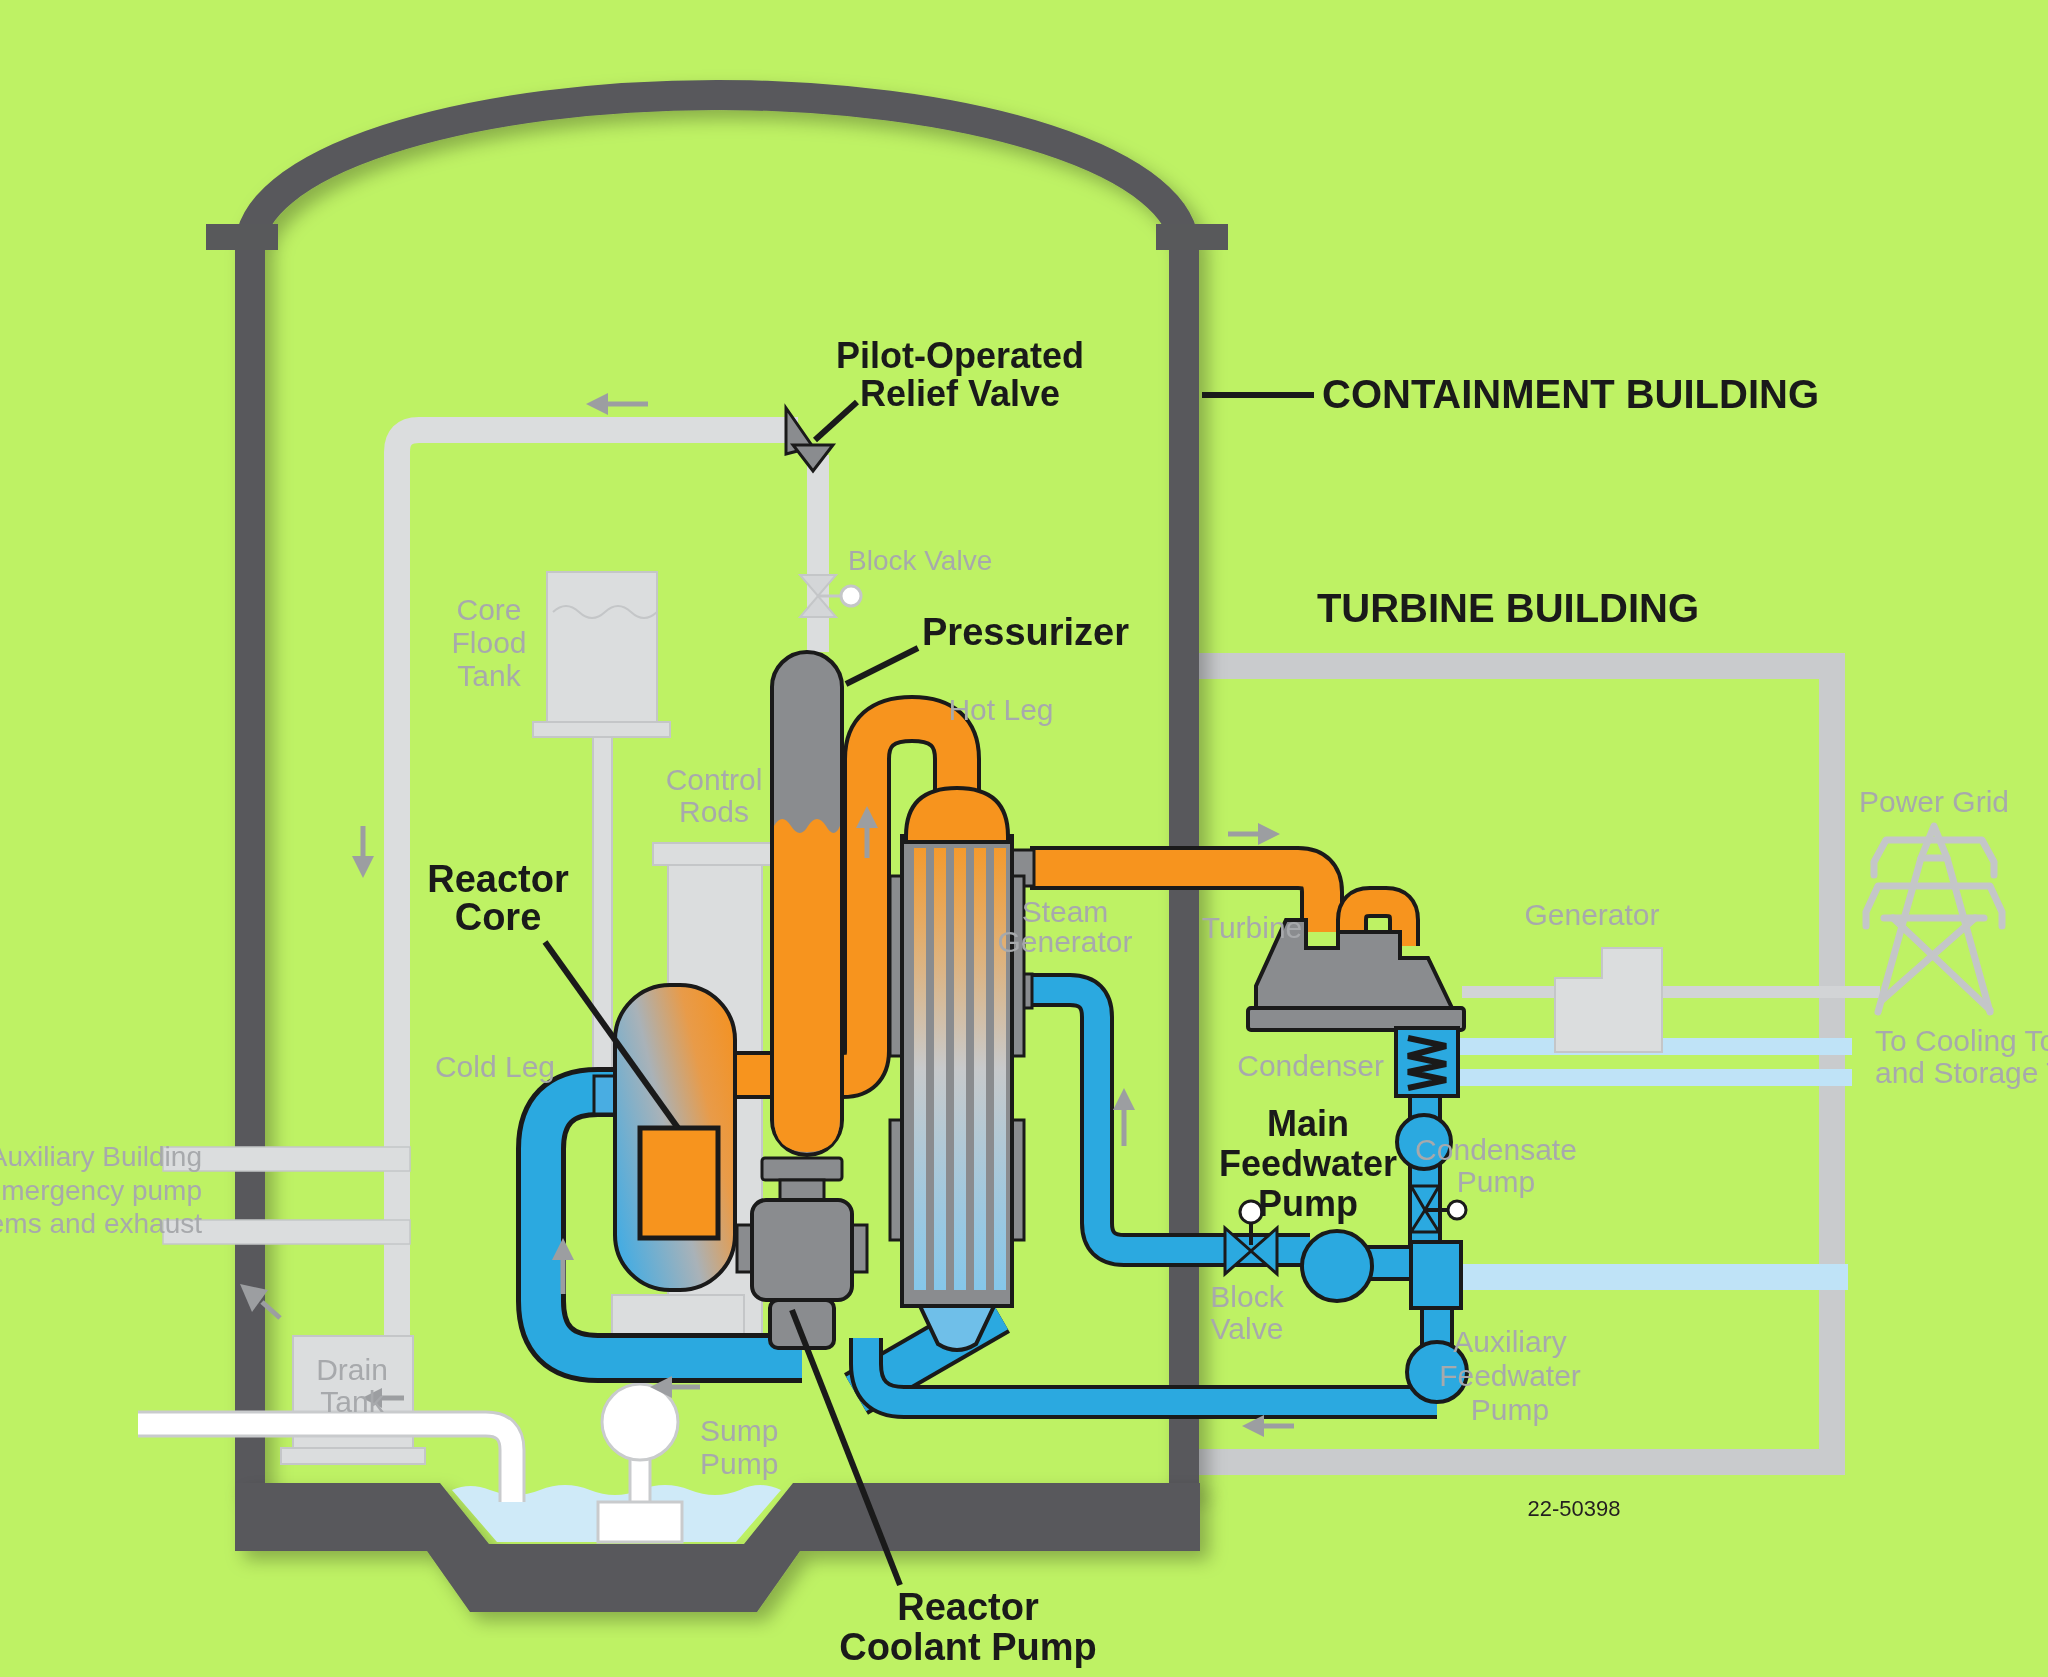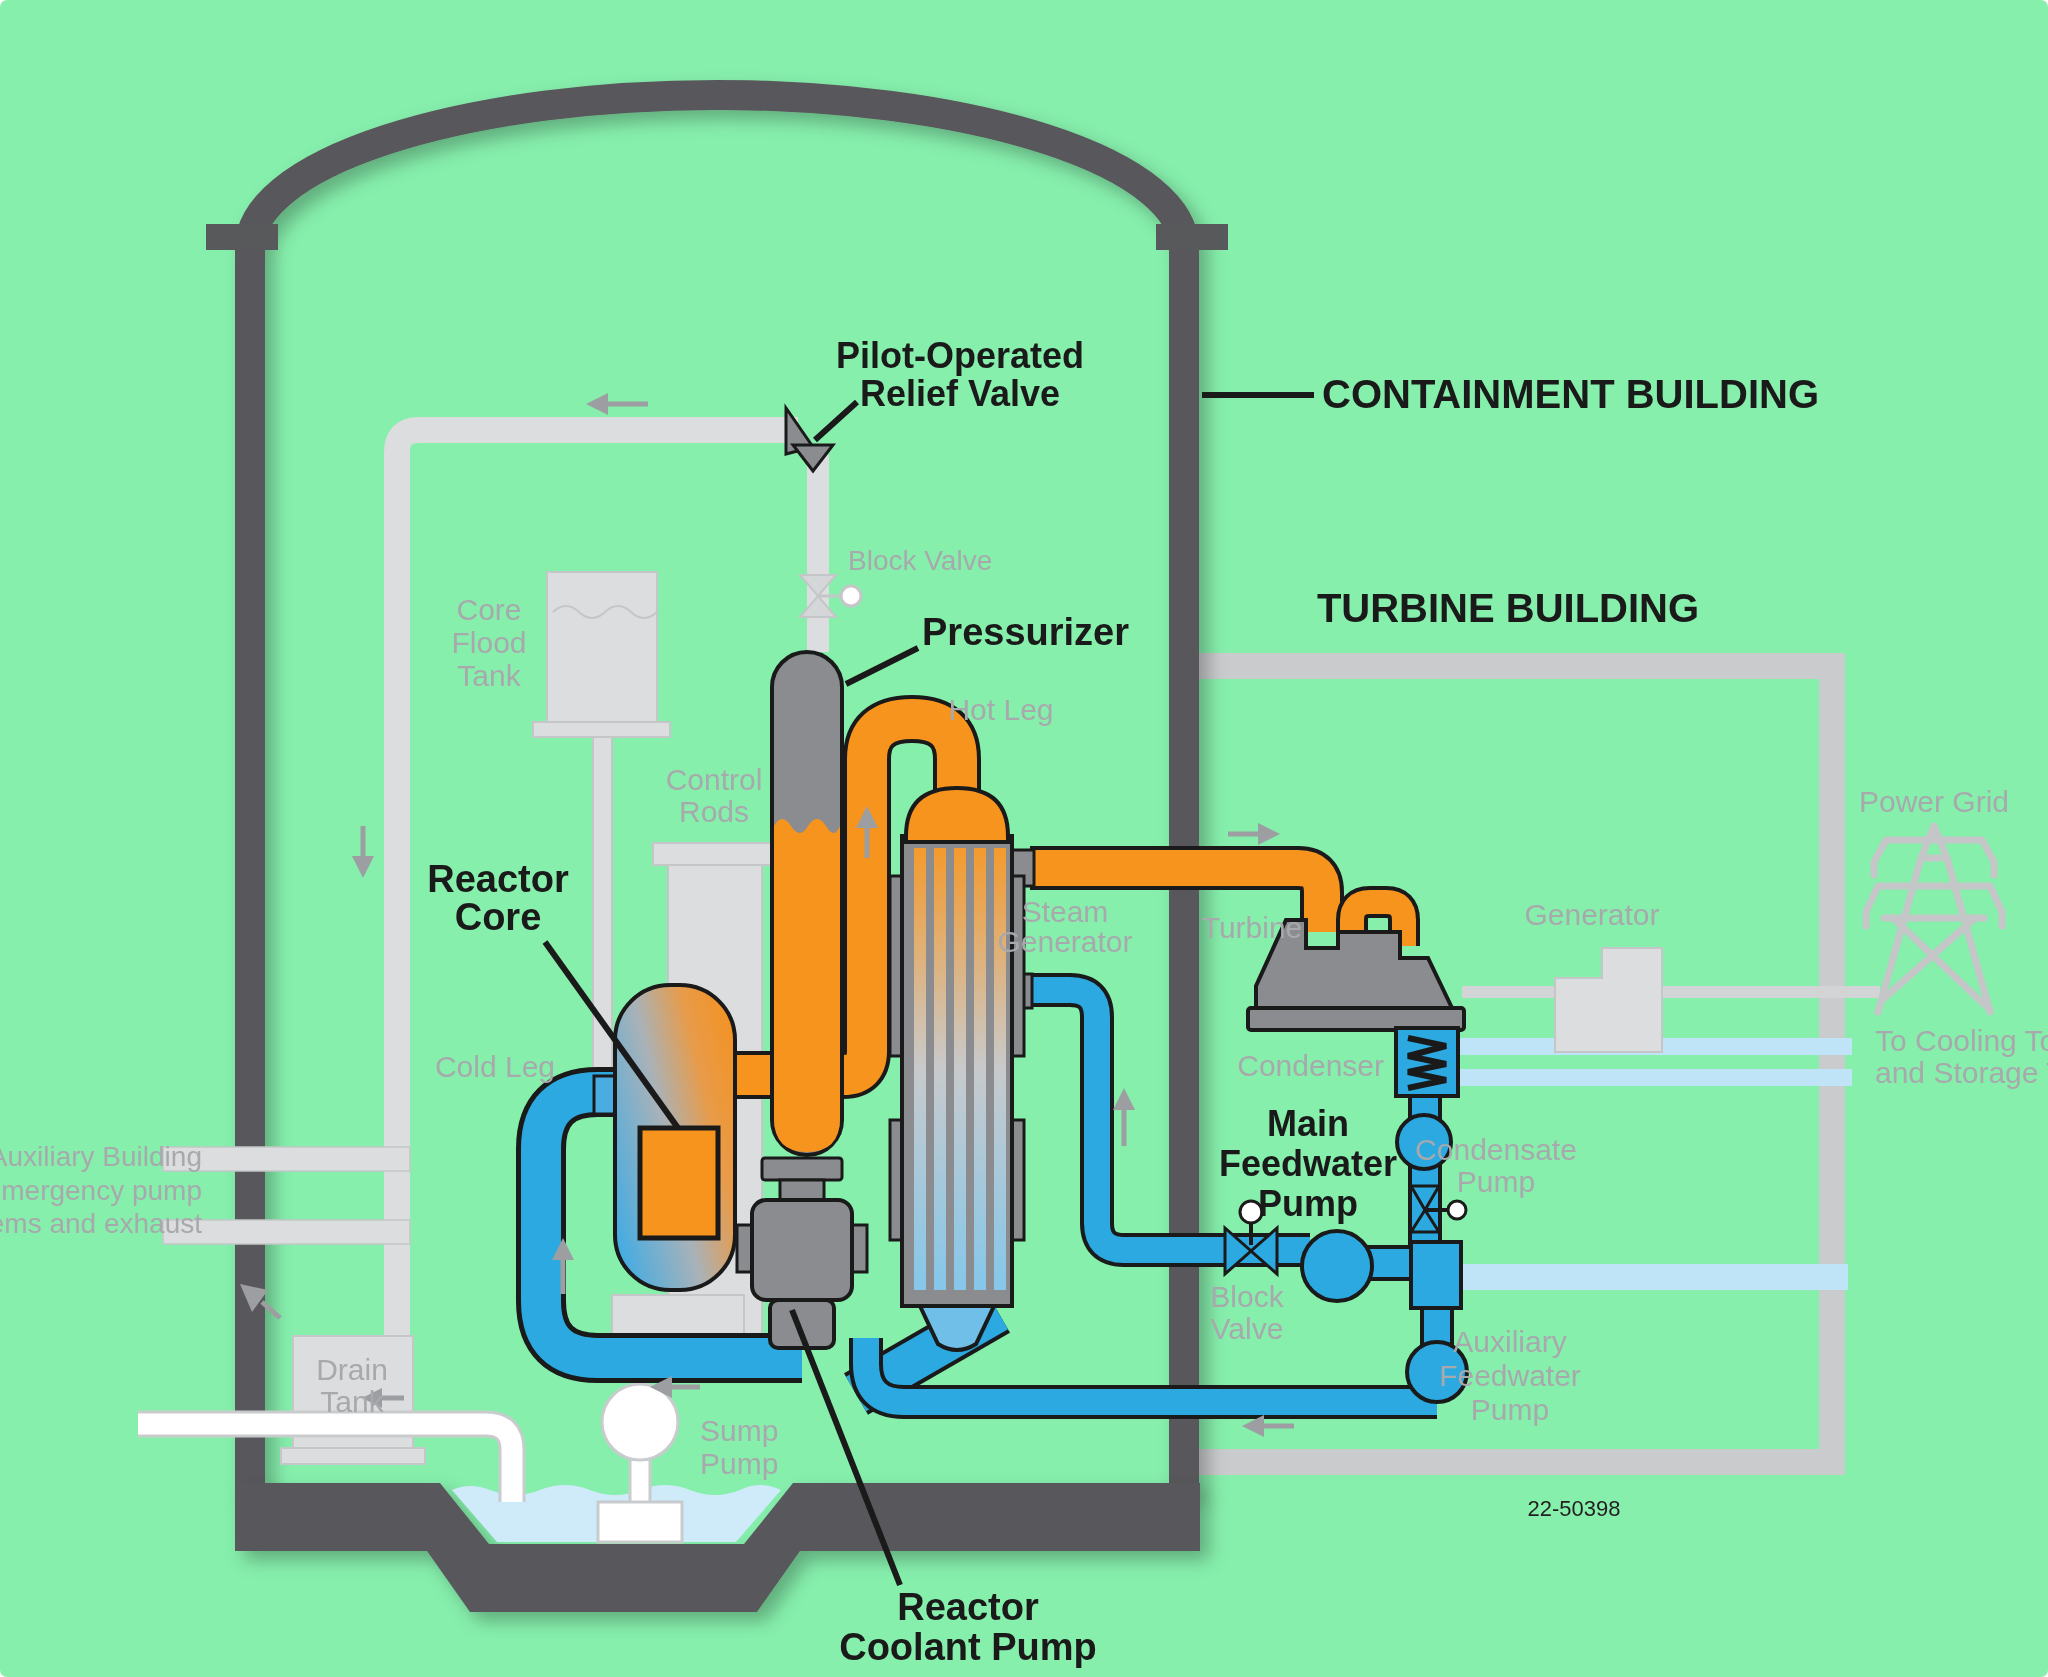--- a/index.html
+++ b/index.html
@@ -1,16 +1,16 @@
 <!DOCTYPE html>
 <html style="--hot: #F7941E; --cold: #2BA9E0; --pale: #BFE3F7; --sump: #CFEAF8; --wall: #58595B; --bldgwall: #C9CBCD; --equip: #8A8C8F; --inactive: #DBDDDE; --lgray: #A7A9AC;"><head>
 <meta charset="utf-8">
 <style>
   html,body { margin:0; padding:0; background:#ffffff; }
-  .stage { width:2048px; height:1677px; position:relative; background:#86efac;border-radius:7px; }
+  .stage { width:2048px; height:1677px; position:relative; background:#bef264; }
   svg { display:block; }
   text { font-family:"Liberation Sans", sans-serif; }
   .t-bold  { font-weight:700; fill:#1A1A1A; }
   .t-gray  { font-weight:400; fill:var(--lgray); }
   .t-small { font-weight:400; fill:#231F20; }
   .case        { fill:none; stroke:#1A1A1A; stroke-linejoin:round; }
   .p-hot       { fill:none; stroke:var(--hot);  stroke-linejoin:round; }
   .p-cold      { fill:none; stroke:var(--cold); stroke-linejoin:round; }
   .p-inactive  { fill:none; stroke:var(--inactive); stroke-linejoin:round; }
   .p-wall      { fill:none; stroke:var(--wall); }

